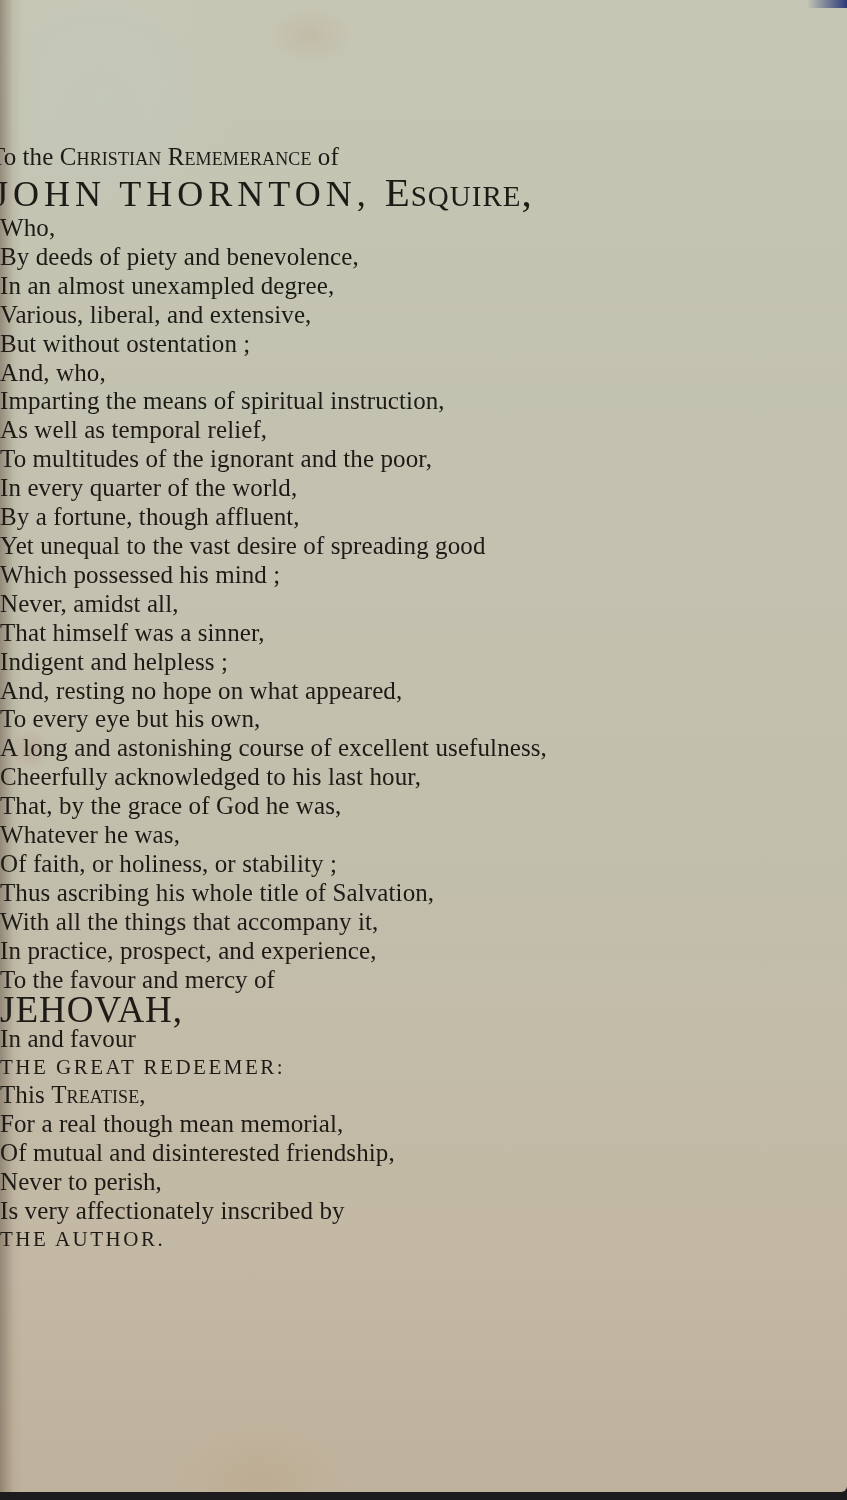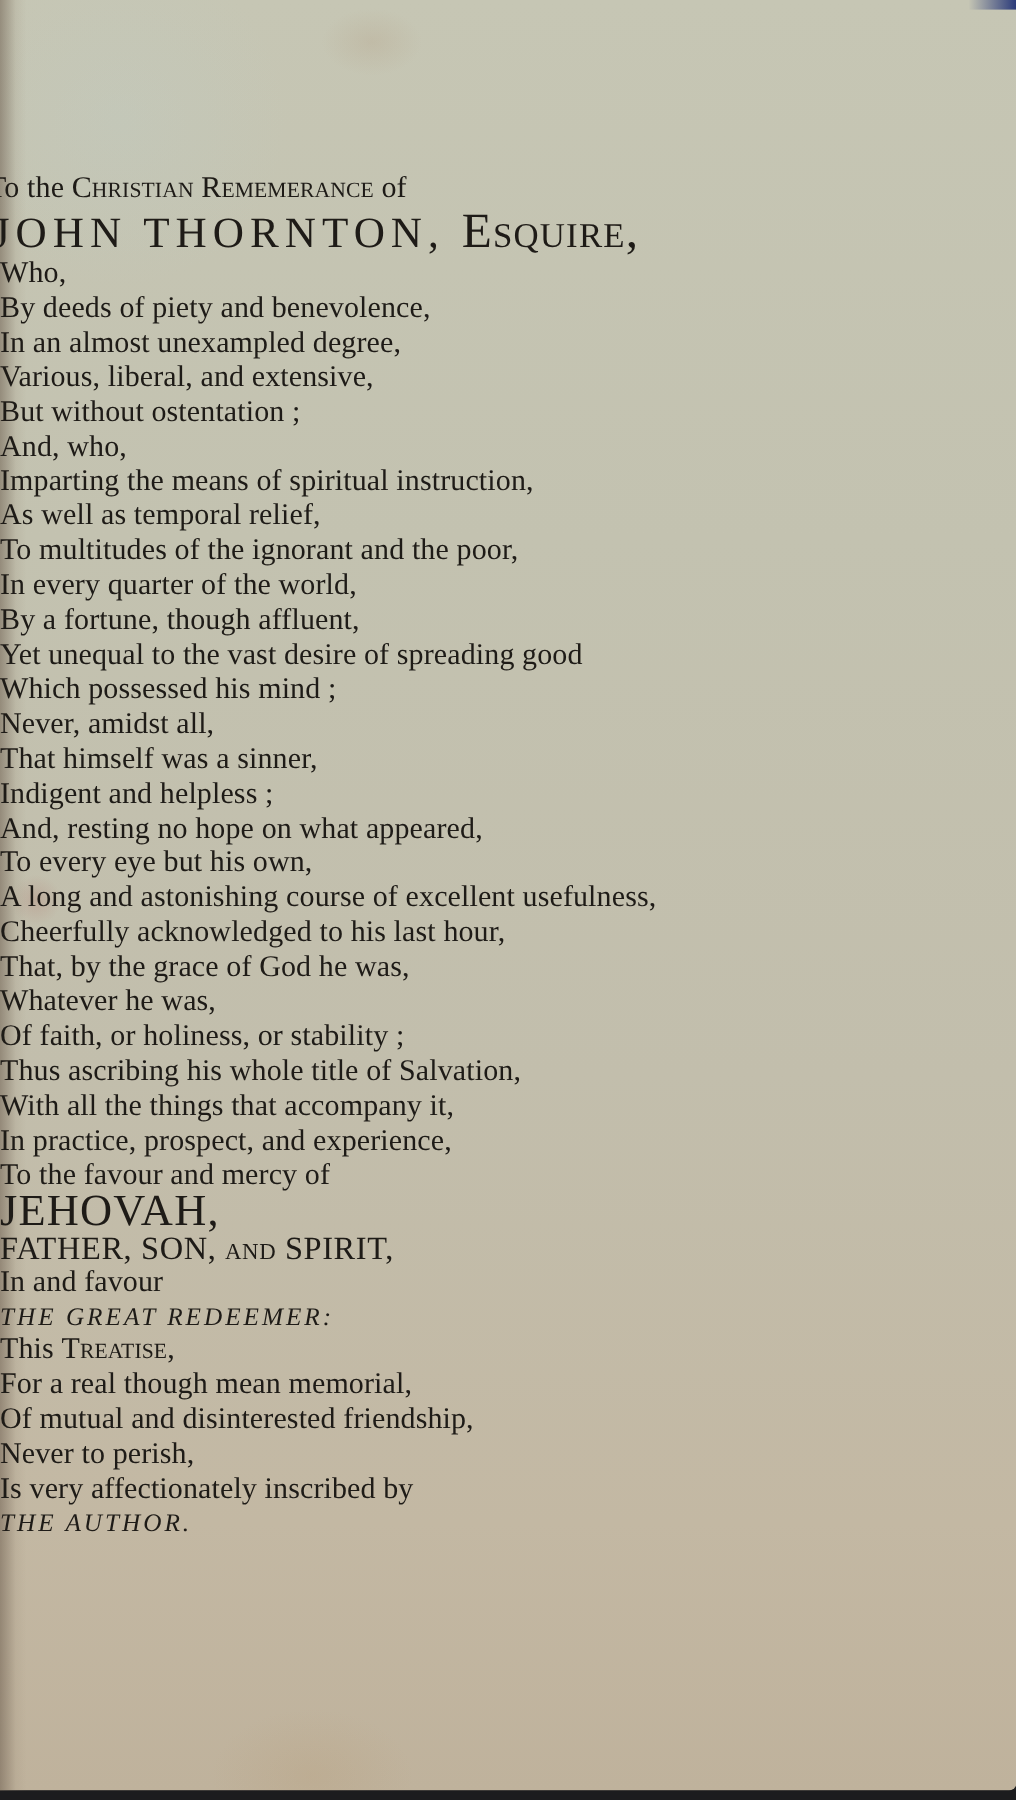--- a/index.html
+++ b/index.html
@@ -60,21 +60,21 @@
     .heading-1 { font-size: 25px; line-height: 30px; margin-left: -10px; }
     .heading-name {
       font-size: 36px;
       line-height: 40px;
       letter-spacing: 5px;
       margin-left: -6px;
     }
     .heading-name .esq { font-variant: small-caps; letter-spacing: 1px; font-size: 41px; }
     .caps-large { font-size: 37px; letter-spacing: 1px; line-height: 31px; }
     .caps-mid { font-size: 27px; letter-spacing: 0.5px; line-height: 30px; }
-    .italic-caps { font-style: italic; letter-spacing: 2.5px; font-size: 21px; line-height: 27px; }
+    .italic-caps { letter-spacing: 2.5px; font-size: 21px; line-height: 27px; }
   </style>
 </head>
 <body>
 
 <div class="page">
   <div class="corner-blue"></div>
 
   <div class="dedication">
     <span class="line heading-1"><span>To the</span> <span class="sc">Christian</span> <span class="sc">Rememerance</span> <span>of</span></span>
 
@@ -102,21 +102,20 @@
     <span class="line">Cheerfully acknowledged to his last hour,</span>
     <span class="line">That, by the grace of God he was,</span>
     <span class="line">Whatever he was,</span>
     <span class="line">Of faith, or holiness, or stability ;</span>
     <span class="line">Thus ascribing his whole title of Salvation,</span>
     <span class="line">With all the things that accompany it,</span>
     <span class="line">In practice, prospect, and experience,</span>
     <span class="line">To the favour and mercy of</span>
 
     <span class="line caps-large">JEHOVAH,</span>
-    <span class="line caps-mid"><span>FATHER, SON,</span> <span class="sc">and</span> <span>SPIRIT,</span></span>
     <span class="line">In and favour</span>
     <span class="line italic-caps">THE GREAT REDEEMER:</span>
     <span class="line"><span>This</span> <span class="sc">Treatise,</span></span>
 
     <span class="line">For a real though mean memorial,</span>
     <span class="line">Of mutual and disinterested friendship,</span>
     <span class="line">Never to perish,</span>
     <span class="line">Is very affectionately inscribed by</span>
 
     <span class="line italic-caps">THE AUTHOR.</span>

